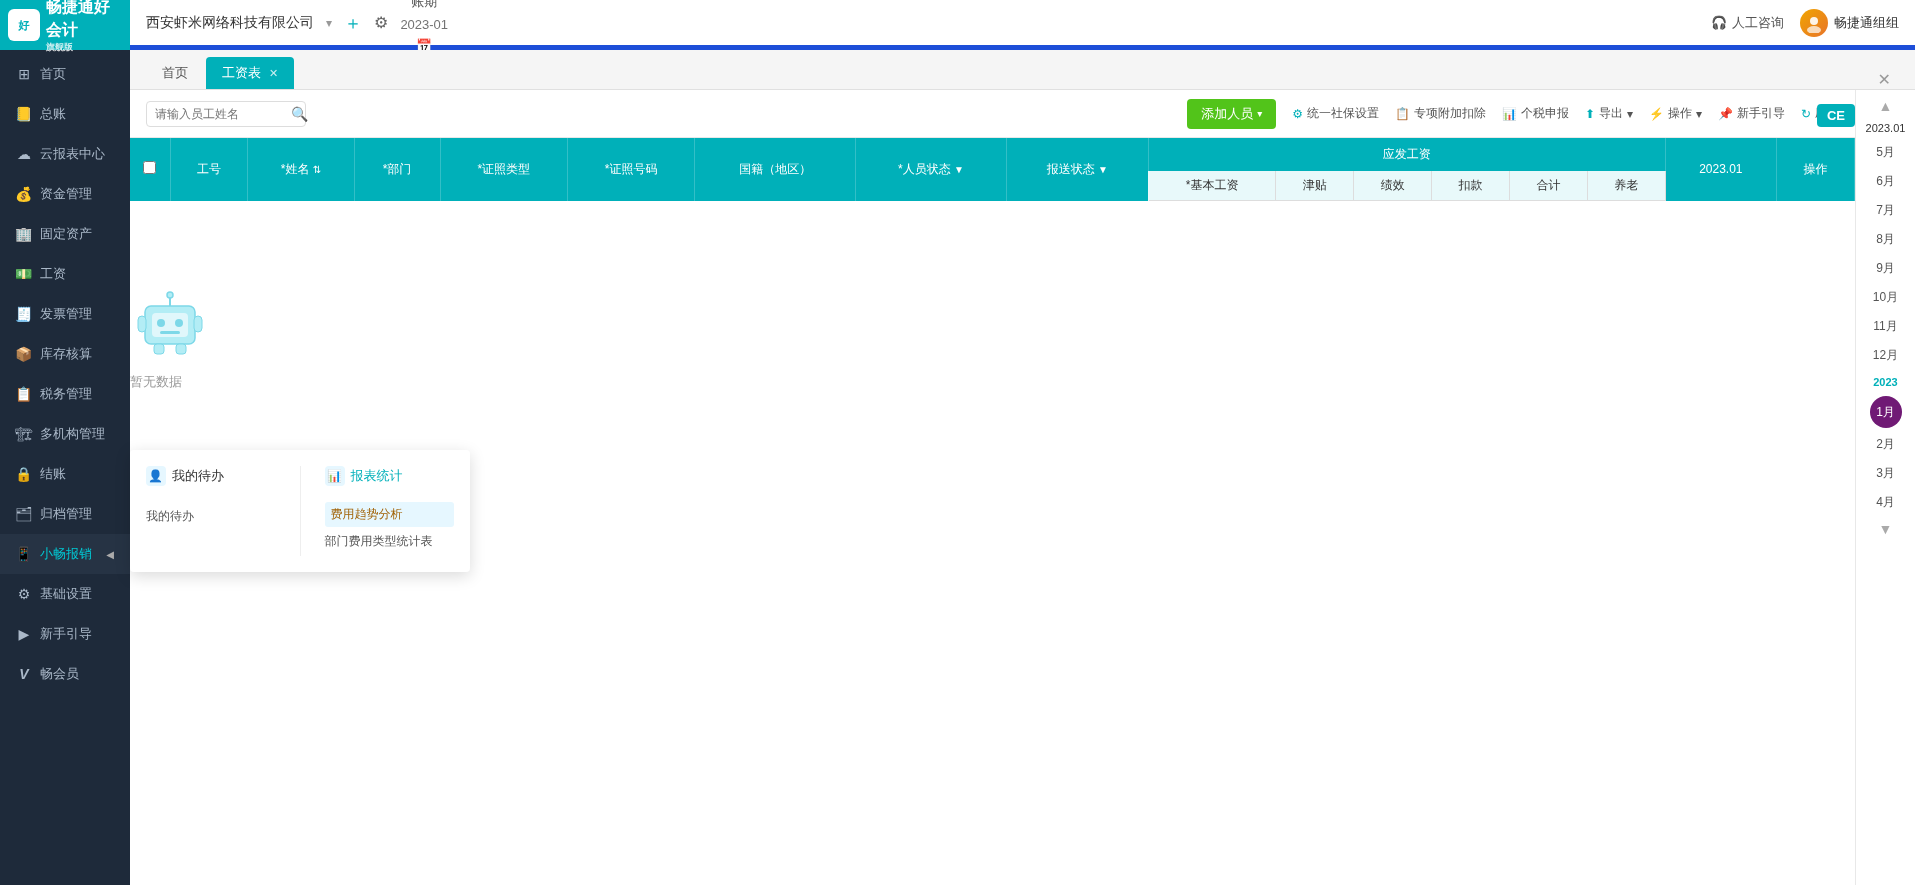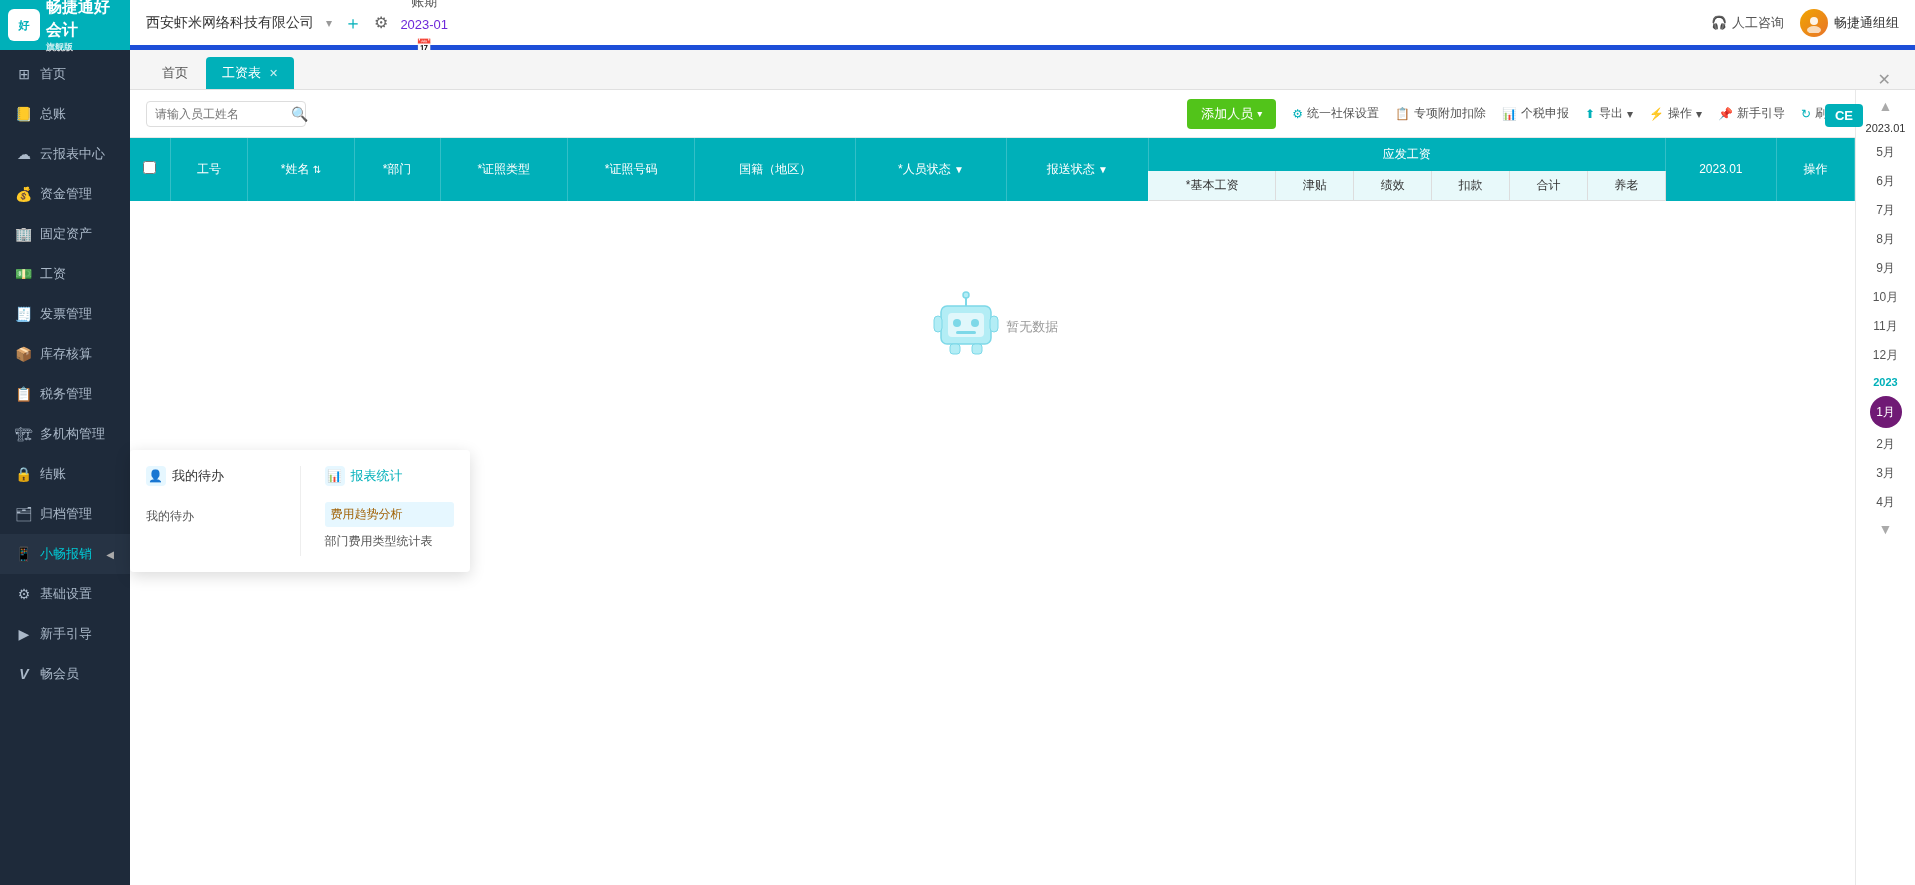--- a/index.html
+++ b/index.html
@@ -280,21 +280,21 @@
       font-weight: normal;
       text-align: center;
       border-right: 1px solid #ddd;
       border-bottom: 1px solid #ddd;
       white-space: nowrap;
     }
 
     
     .empty-state {
       display: flex;
-      align-items: center;
+      flex-direction: column;
       justify-content: center;
       padding: 80px 0;
       color: #999;
       font-size: 13px;
     }
     .empty-icon {
       width: 80px;
       height: 80px;
       margin-bottom: 12px;
     }
@@ -393,21 +393,21 @@
       background: #eee;
       margin: 0 8px;
     }
     .submenu-section.active .submenu-title {
       color: #00b0b9;
     }
 
     
     .ce-badge {
       position: fixed;
-      right: 52px;
+      right: 60px;
       top: 104px;
       background: #00b0b9;
       color: white;
       font-size: 13px;
       font-weight: bold;
       padding: 4px 10px;
       border-radius: 4px;
       z-index: 300;
     }
 
@@ -498,21 +498,21 @@
 
 <div class="main-area">
 
   <div class="topbar">
     <span class="company-name">西安虾米网络科技有限公司</span>
     <span class="topbar-arrow">▾</span>
     <span class="topbar-add">＋</span>
     <span class="topbar-gear">⚙</span>
     <div class="accounting-period">
       <span>账期</span>
-      <span style="color:#6d28d9;cursor:pointer;">2023-01</span>
+      <span style="color:#737373;cursor:pointer;">2023-01</span>
       <span style="color:#00b0b9;cursor:pointer;">📅</span>
     </div>
     <div class="topbar-right">
       <div class="customer-service">
         <span>🎧</span>
         <span>人工咨询</span>
       </div>
       <div class="user-info">
         <div class="user-avatar">
           <span style="font-size:9px;"></span>

